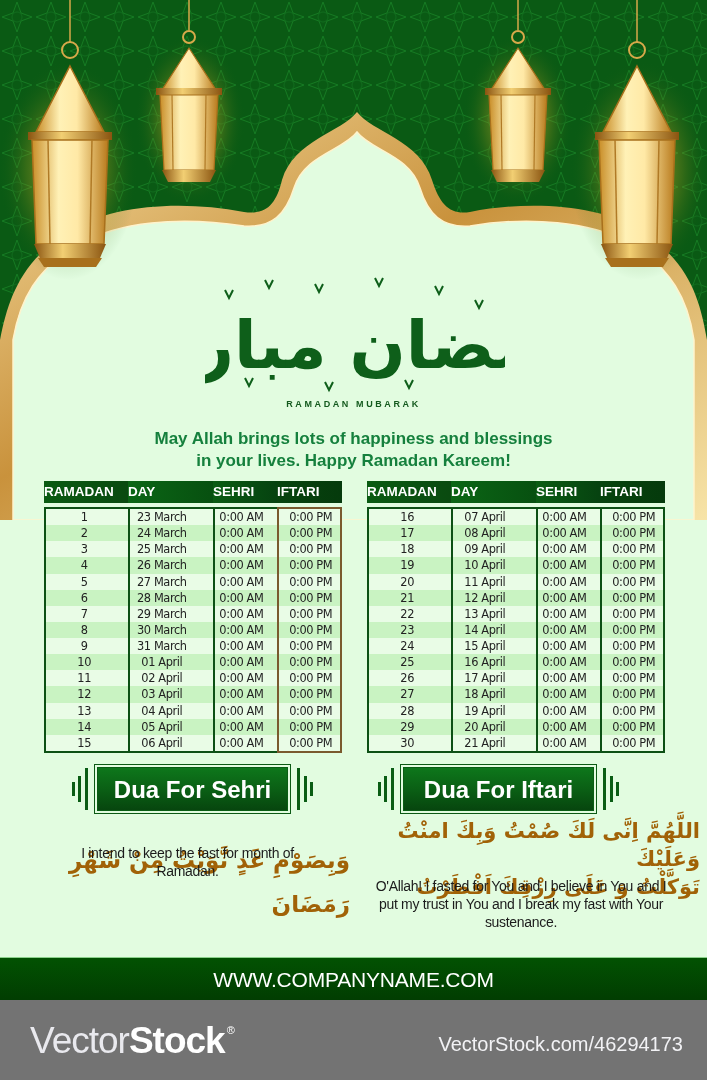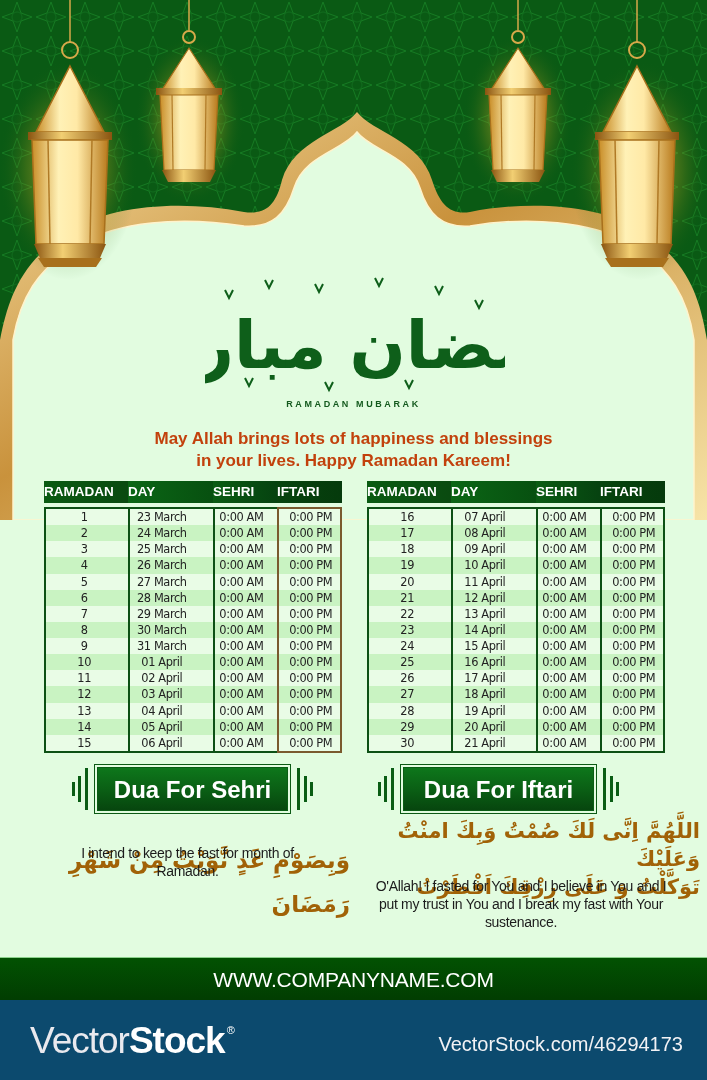--- a/index.html
+++ b/index.html
@@ -7,21 +7,21 @@
   body { position: relative; font-family: "Liberation Sans", sans-serif; }
 
   #poster { position: absolute; left: 0; top: 0; width: 707px; height: 1000px; background: #e2fce0; overflow: hidden; }
   #bg-art { position: absolute; left: 0; top: 0; width: 707px; height: 520px; }
 
   .calligraphy { position: absolute; left: 205px; top: 270px; width: 300px; height: 130px; }
   .calligraphy-sub { position: absolute; left: 0; width: 707px; top: 399px; text-align: center;
     font-size: 9px; font-weight: bold; letter-spacing: 2.6px; color: #145a1e; }
 
   .greeting { position: absolute; left: 0; width: 707px; top: 428px; text-align: center;
-    font-size: 17px; font-weight: bold; color: #c2410c; line-height: 22px; }
+    font-size: 17px; font-weight: bold; color: #15803d; line-height: 22px; }
 
   .tbl { position: absolute; top: 481px; width: 298px; }
   .tbl.left { left: 44px; }
   .tbl.right { left: 367px; }
   .thead { display: flex; height: 22px; }
   .thead div { color: #fff; font-weight: bold; font-size: 13.5px; text-align: left; line-height: 22px; }
   .th-ramadan { width: 84px; background: linear-gradient(90deg,#0a5b12,#0a4a10); }
   .th-day { width: 85px; background: linear-gradient(90deg,#0b6615,#075010); }
   .th-sehri { width: 64px; background: linear-gradient(90deg,#0a5c13,#064210); }
   .th-iftari { width: 65px; background: linear-gradient(90deg,#07440e,#053a0c); }
@@ -42,21 +42,21 @@
     border: 1px solid #0c5a14; box-shadow: inset 0 0 0 2px #e2fce0, inset 0 0 0 3px #0a5d14; }
   .dua-head .label { position: absolute; left: 0; right: 0; top: 0; line-height: 50px; text-align: center; color: #fff; font-weight: bold; font-size: 24px; }
   .bar { position: absolute; background: #0a5d14; }
 
   .arabic { position: absolute; color: #a16207; font-family: "DejaVu Sans", sans-serif; font-weight: bold; direction: rtl; }
   .dua-en { position: absolute; text-align: center; color: #1b1b1b; font-size: 14px; line-height: 18px; letter-spacing: -0.3px; }
 
   .web-band { position: absolute; left: 0; top: 957px; width: 707px; height: 43px; background: linear-gradient(180deg,#025202,#013d01);
     border-top: 1px solid #8bd18b; color: #fff; font-weight: normal; font-size: 21px; text-align: center; line-height: 43px; letter-spacing: -0.2px; }
 
-  #footer { position: absolute; left: 0; top: 1000px; width: 707px; height: 80px; background: #0c4a6e; color: #fff; }
+  #footer { position: absolute; left: 0; top: 1000px; width: 707px; height: 80px; background: #737373; color: #fff; }
   .vs-logo { position: absolute; left: 30px; top: 20px; font-size: 37px; letter-spacing: -1px; }
   .vs-logo .thin { font-weight: normal; color: #e9e9ee; }
   .vs-logo .bold { font-weight: bold; color: #fff; }
   .vs-logo sup { font-size: 11px; vertical-align: top; position: relative; top: 4px; margin-left: 2px; }
   .vs-url { position: absolute; right: 24px; top: 33px; font-size: 20px; color: #f2f2f5; }
 </style>
 </head>
 <body>
 
 <div id="poster">

